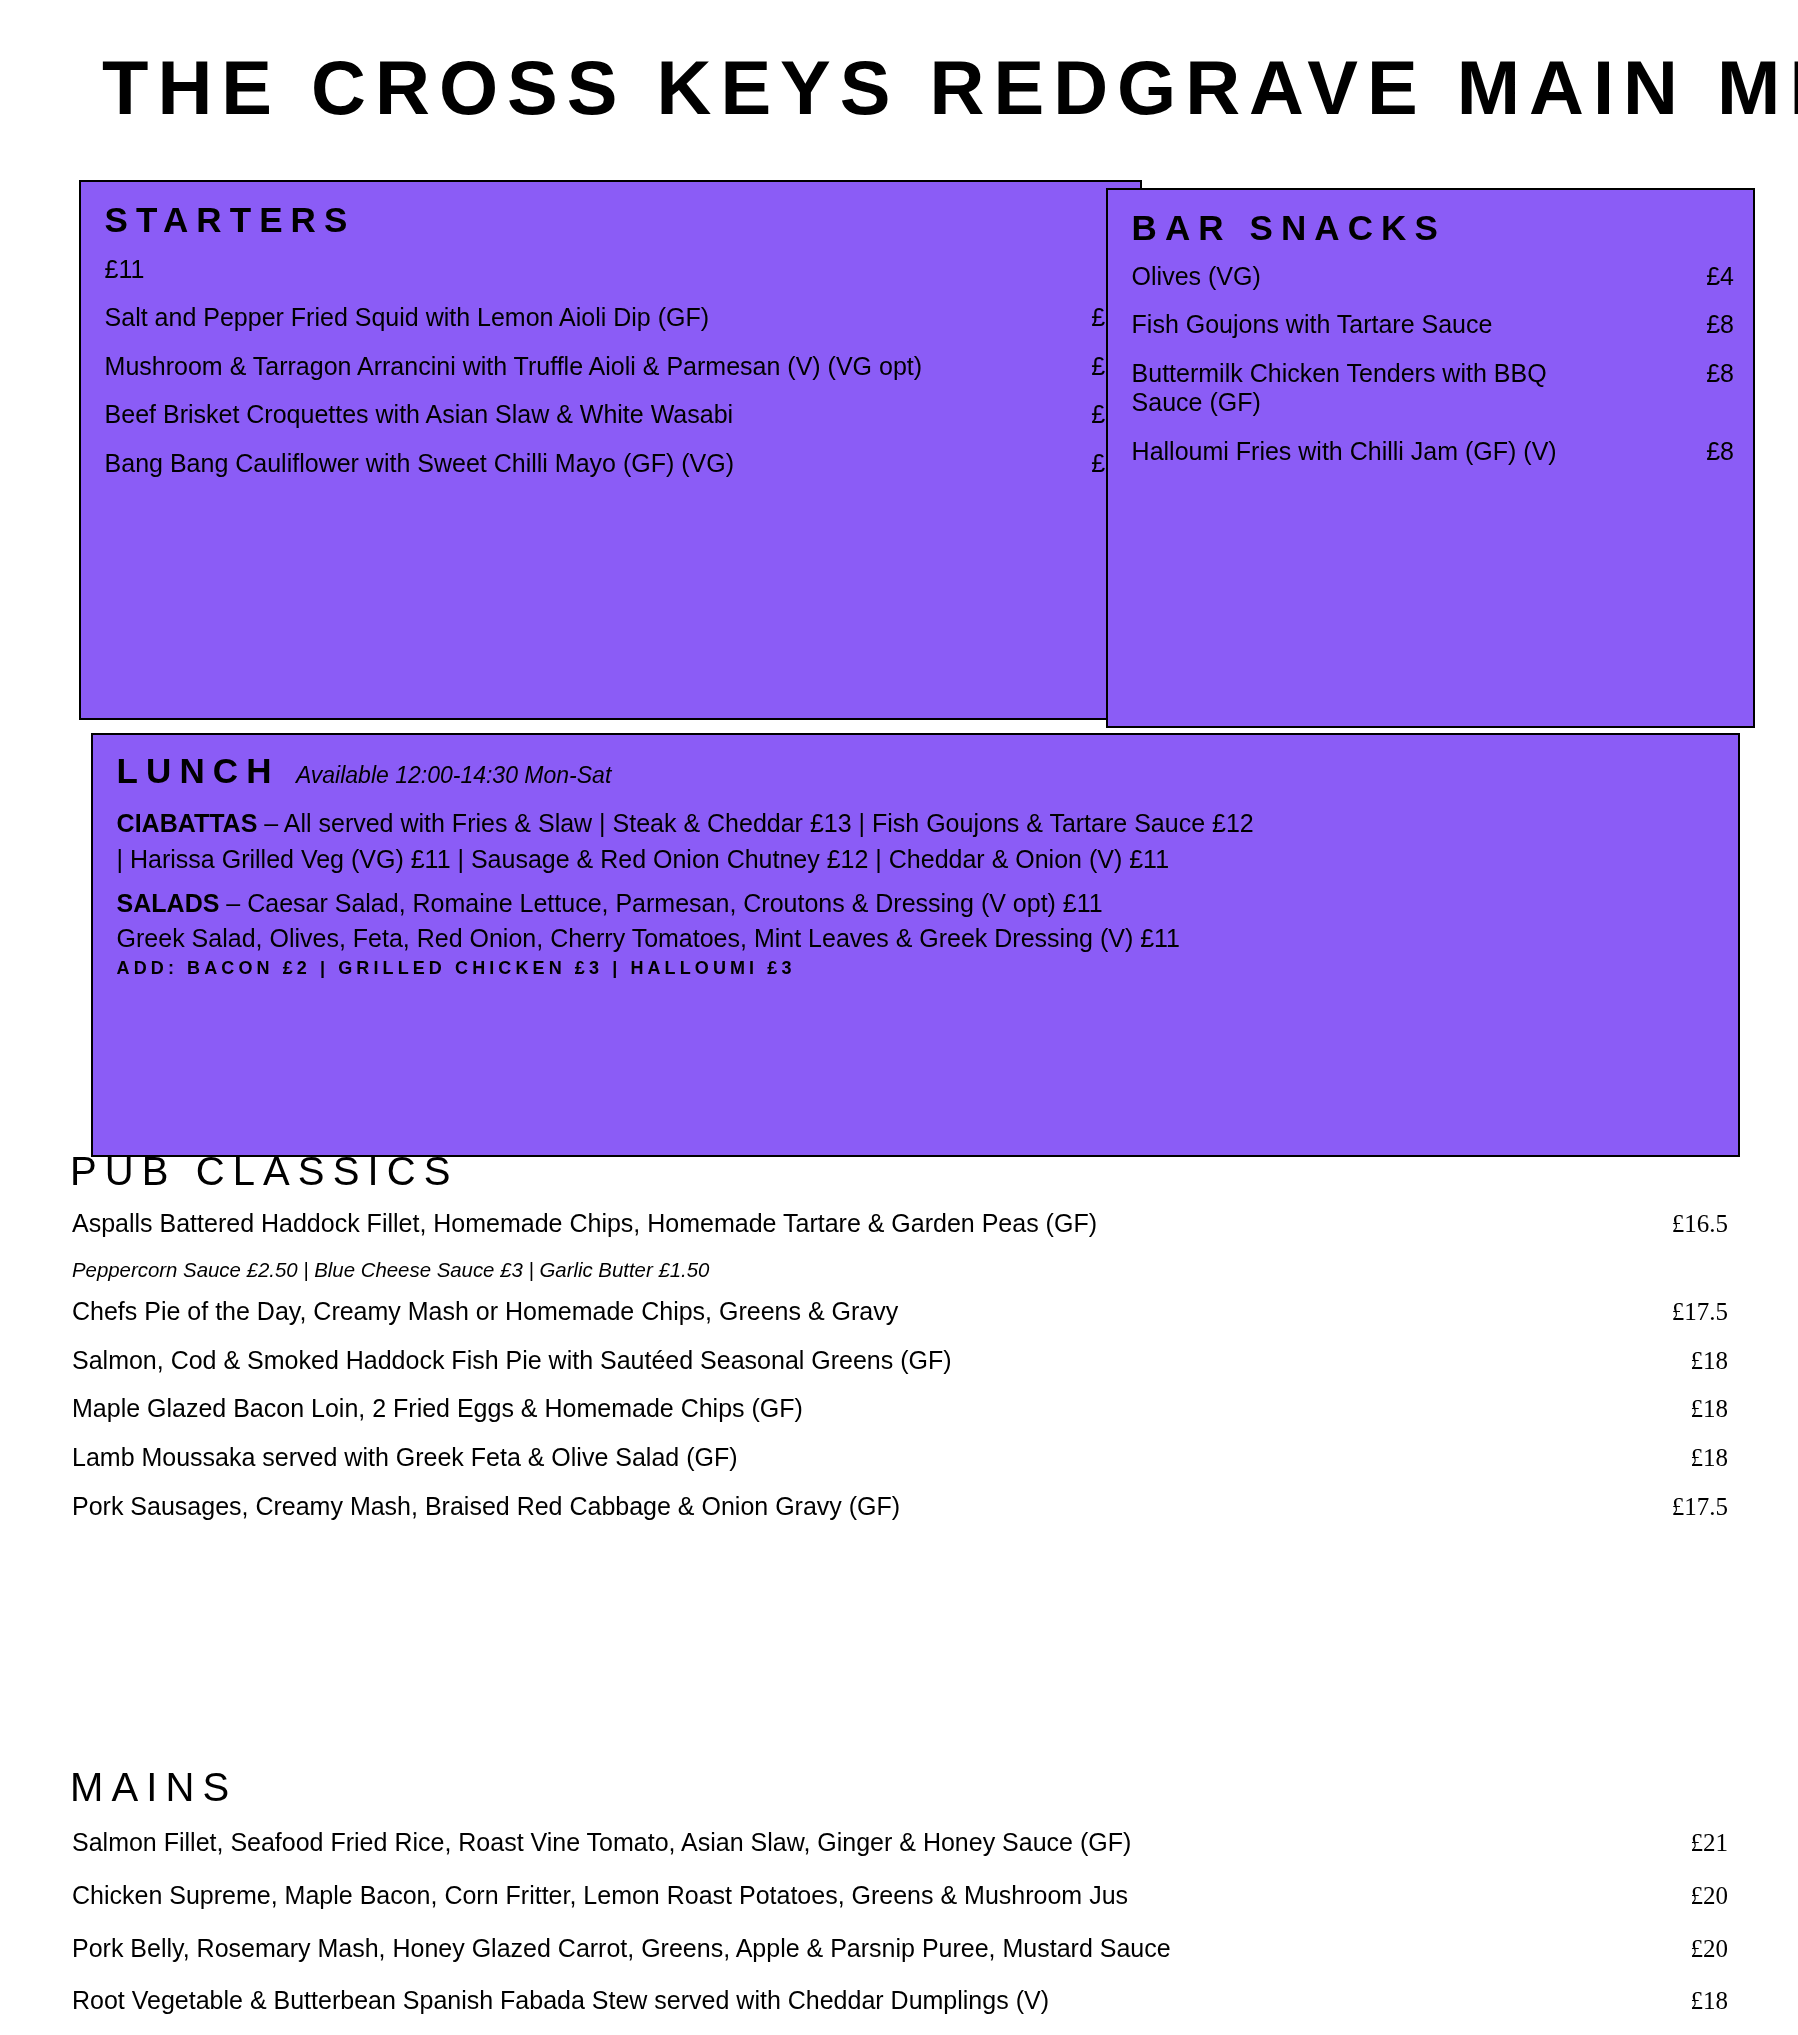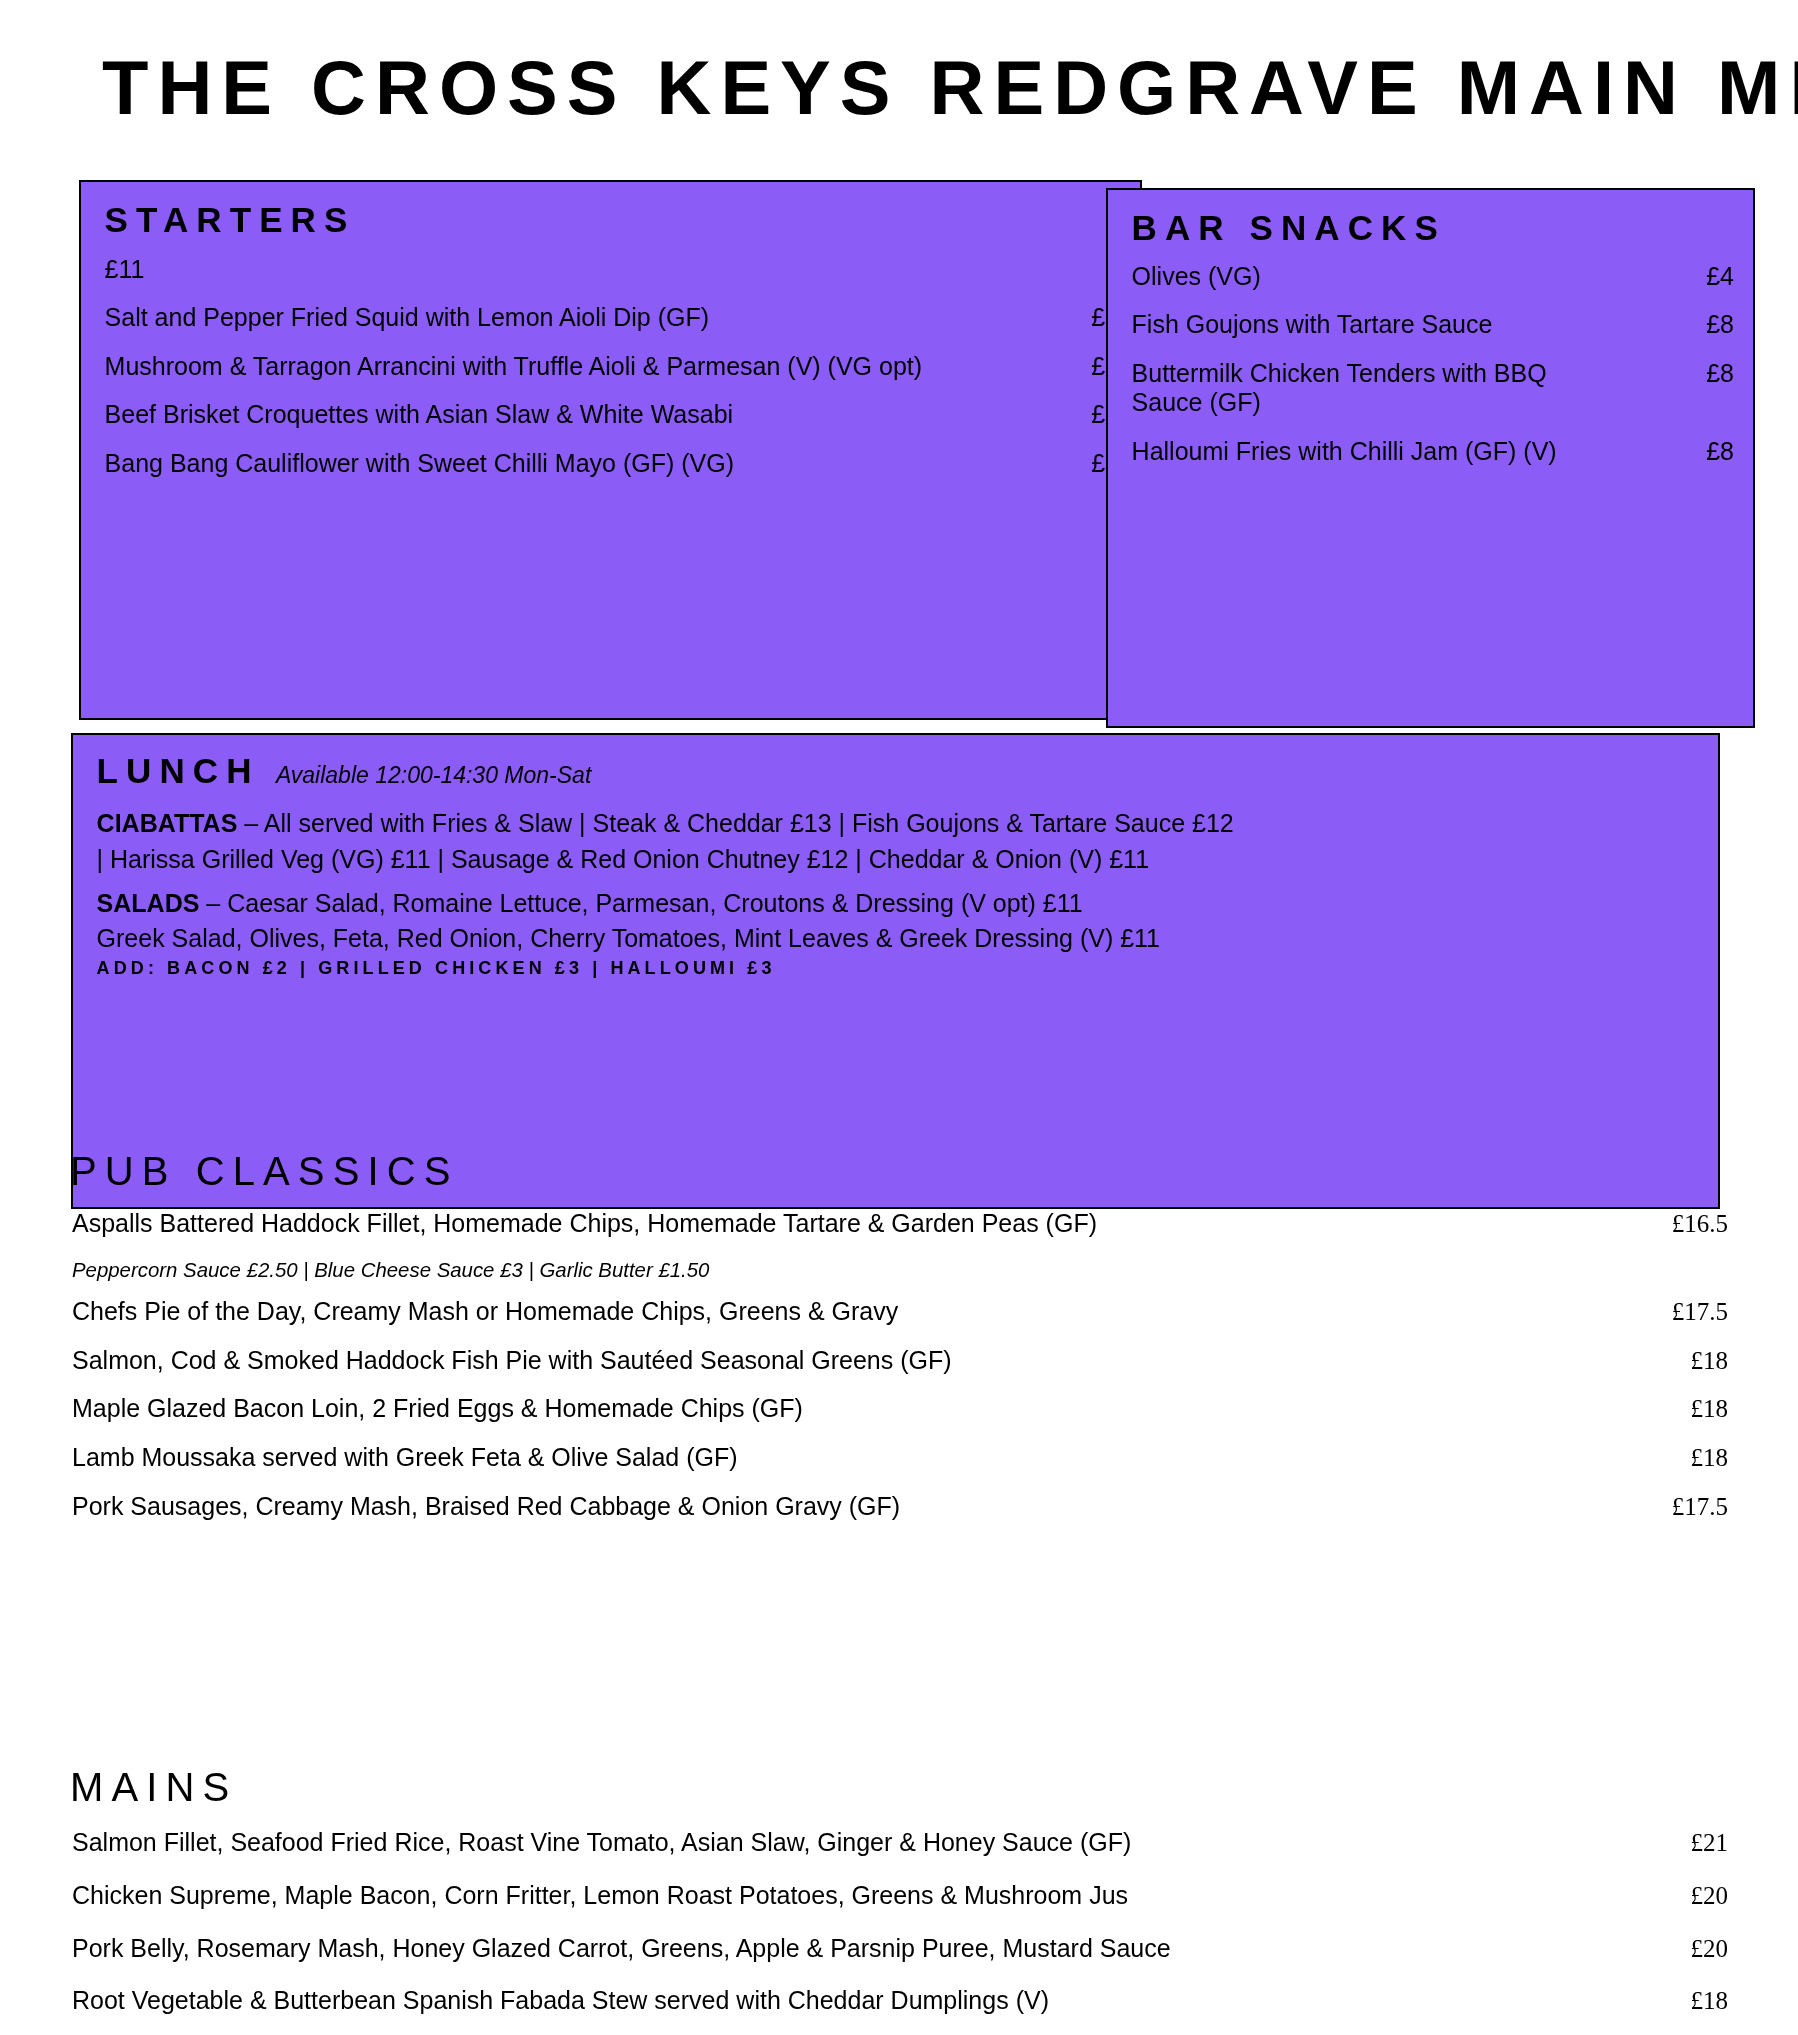--- a/index.html
+++ b/index.html
@@ -179,21 +179,21 @@
         <span class="name">Buttermilk Chicken Tenders with BBQ Sauce (GF)</span>
         <span class="price">£8</span>
       </div>
       <div class="item">
         <span class="name">Halloumi Fries with Chilli Jam (GF) (V)</span>
         <span class="price">£8</span>
       </div>
     </div>
   </div>
 
-  <div class="box" id="lunch-box" style="left:71px; top:733px; width:1649px; height:476px;">
+  <div class="box" id="lunch-box" style="left:91px; top:733px; width:1649px; height:424px;">
     <div class="inner">
       <div class="lunch-head-row">
         <span class="sec-head">LUNCH</span>
         <span class="lunch-sub">Available 12:00-14:30 Mon-Sat</span>
       </div>
 
       <div class="lunch-line">
         <b>CIABATTAS</b><span> – All served with Fries &amp; Slaw  |  Steak &amp; Cheddar £13  |  Fish Goujons &amp; Tartare Sauce £12</span>
       </div>
       <div class="lunch-line lunch-gap">|  Harissa Grilled Veg (VG) £11   |   Sausage &amp; Red Onion Chutney £12  |  Cheddar &amp; Onion (V) £11</div>

